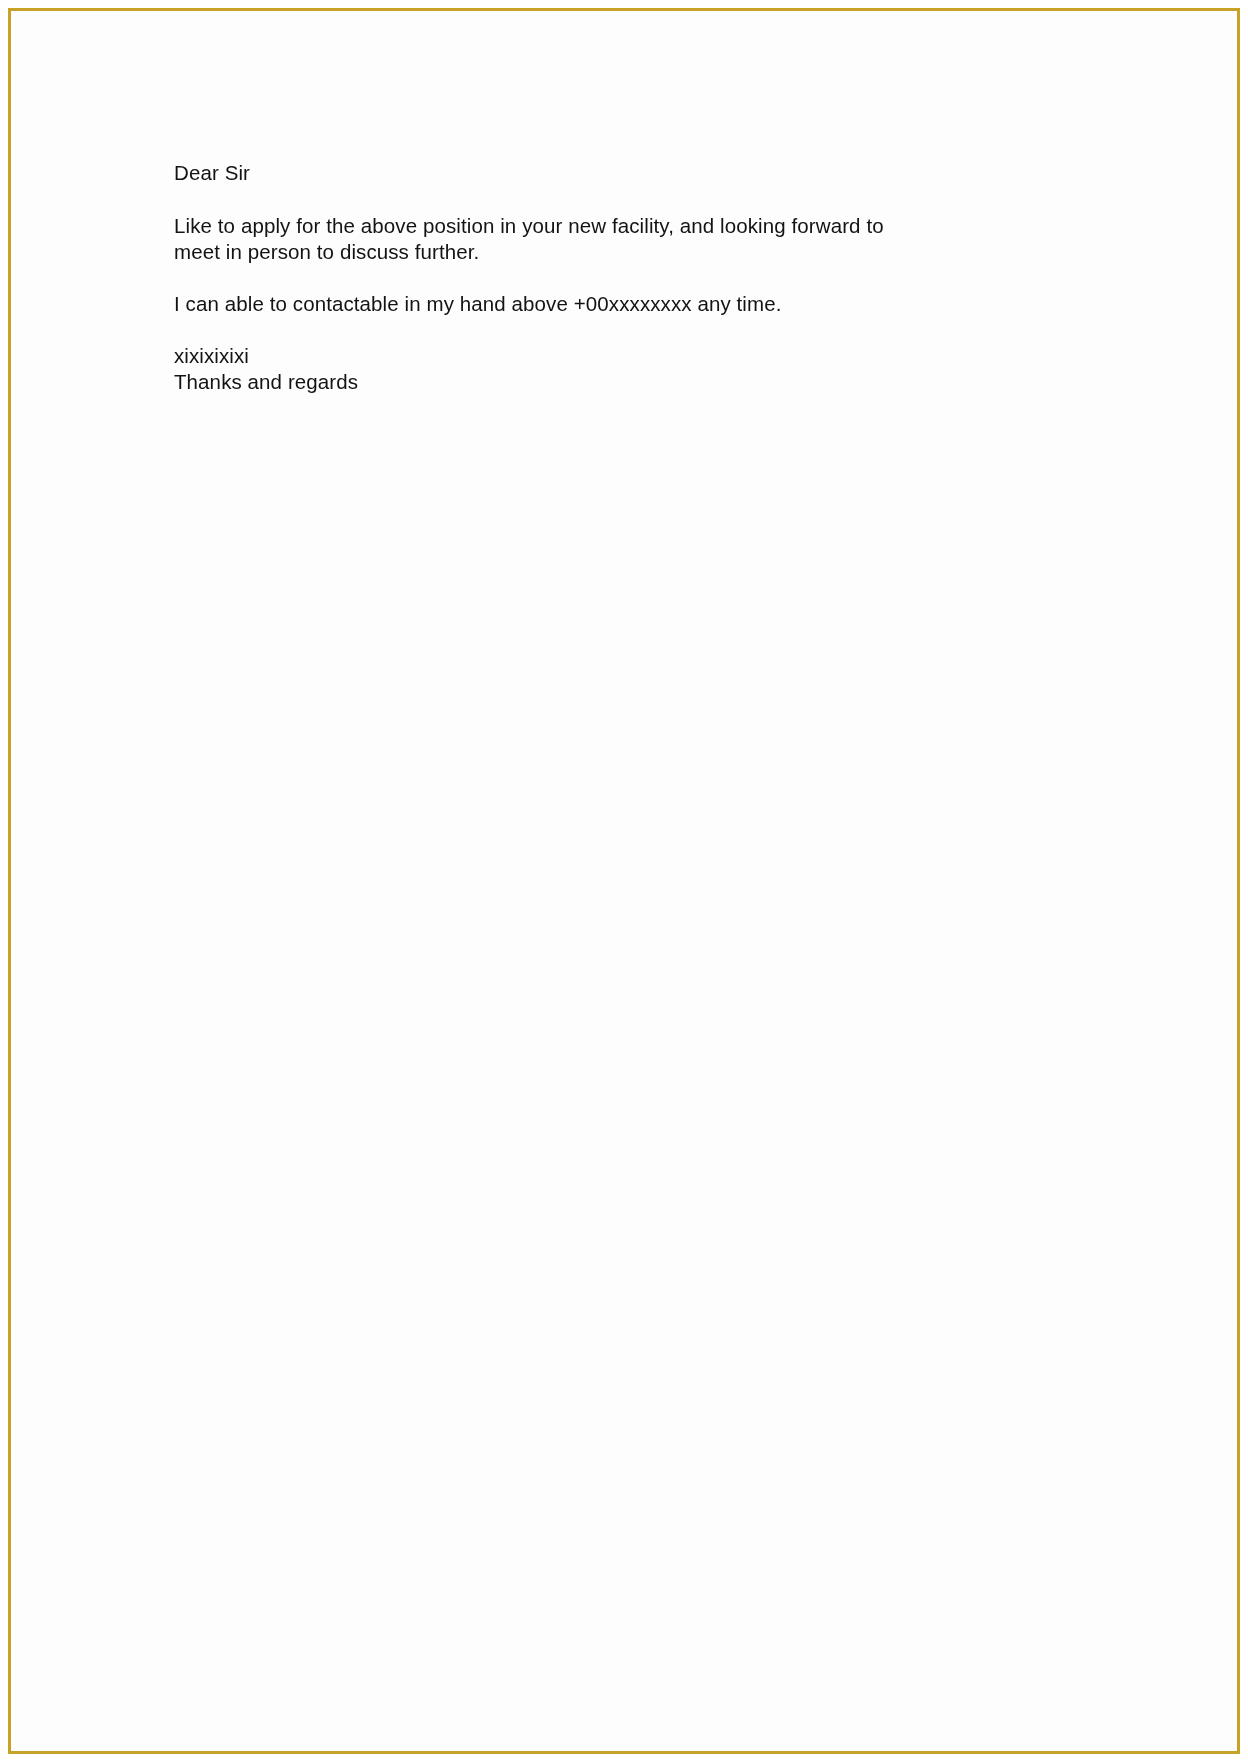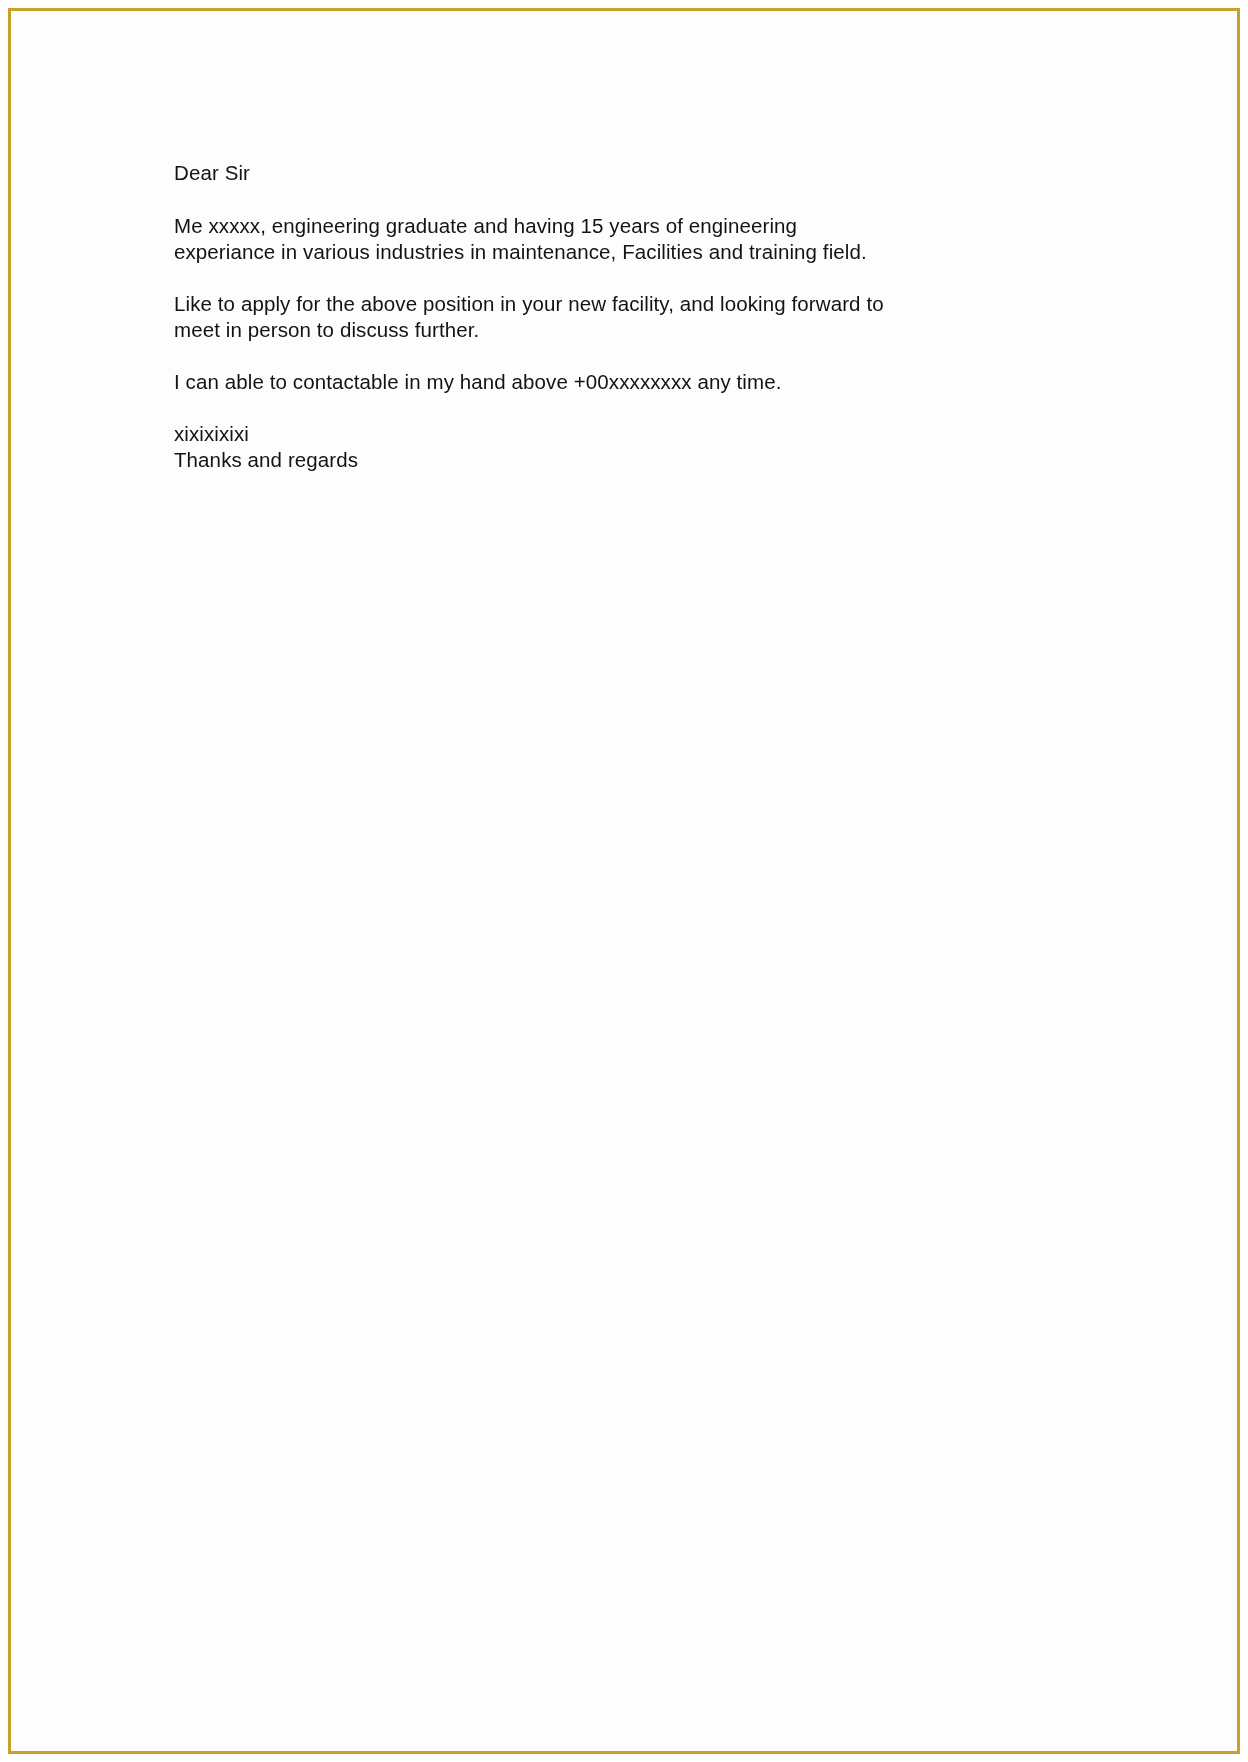--- a/index.html
+++ b/index.html
@@ -59,22 +59,20 @@
 <body>
 
 <div class="page">
   <div class="frame">
     <div class="sheet">
       <div class="letter-body">
 
         <p class="para salutation">Dear Sir</p>
 
 
-        <p class="para">Me xxxxx, engineering graduate and having 15 years of engineering
-experiance in various industries in maintenance, Facilities and training field.</p>
 
         <p class="para">Like to apply for the above position in your new facility, and looking forward to
 meet in person to discuss further.</p>
 
         <p class="para">I can able to contactable in my hand above +00xxxxxxxx any time.</p>
 
         <p class="para signature">xixixixixi</p>
 
         <p class="para signoff">Thanks and regards</p>
 

